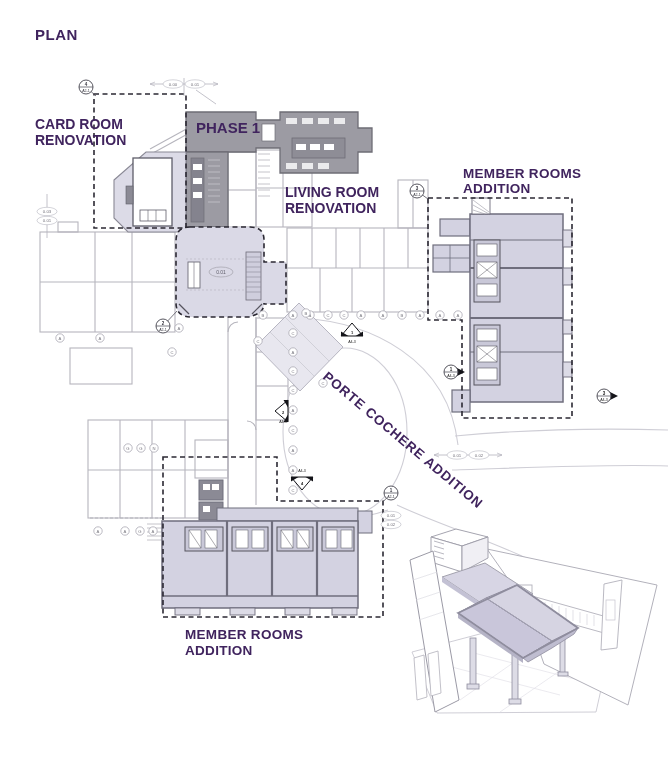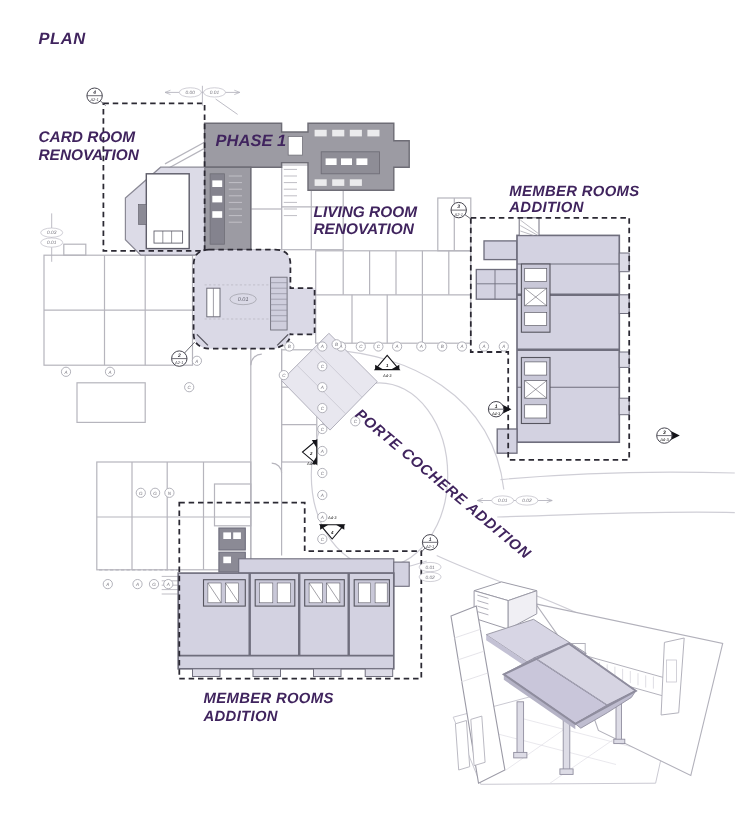--- a/index.html
+++ b/index.html
@@ -1,17 +1,17 @@
 <!DOCTYPE html>
 <html><head>
 <meta charset="utf-8">
 <style>
   html,body{margin:0;padding:0;background:#ffffff;}
   .canvas{position:relative;width:670px;height:759px;background:#ffffff;overflow:hidden;
-          font-family:"Liberation Sans", sans-serif;font-style:italic;}
+          font-family:"Liberation Sans", sans-serif;}
   svg text{font-family:"Liberation Sans", sans-serif;}
   .lbl{fill:#40245e;font-weight:700;}
 </style>
 </head>
 <body>
 
 <div class="canvas">
 <svg width="670" height="759" viewBox="0 0 670 759">
 
   <g stroke="#b6b5bd" stroke-width="1.1" fill="none">

